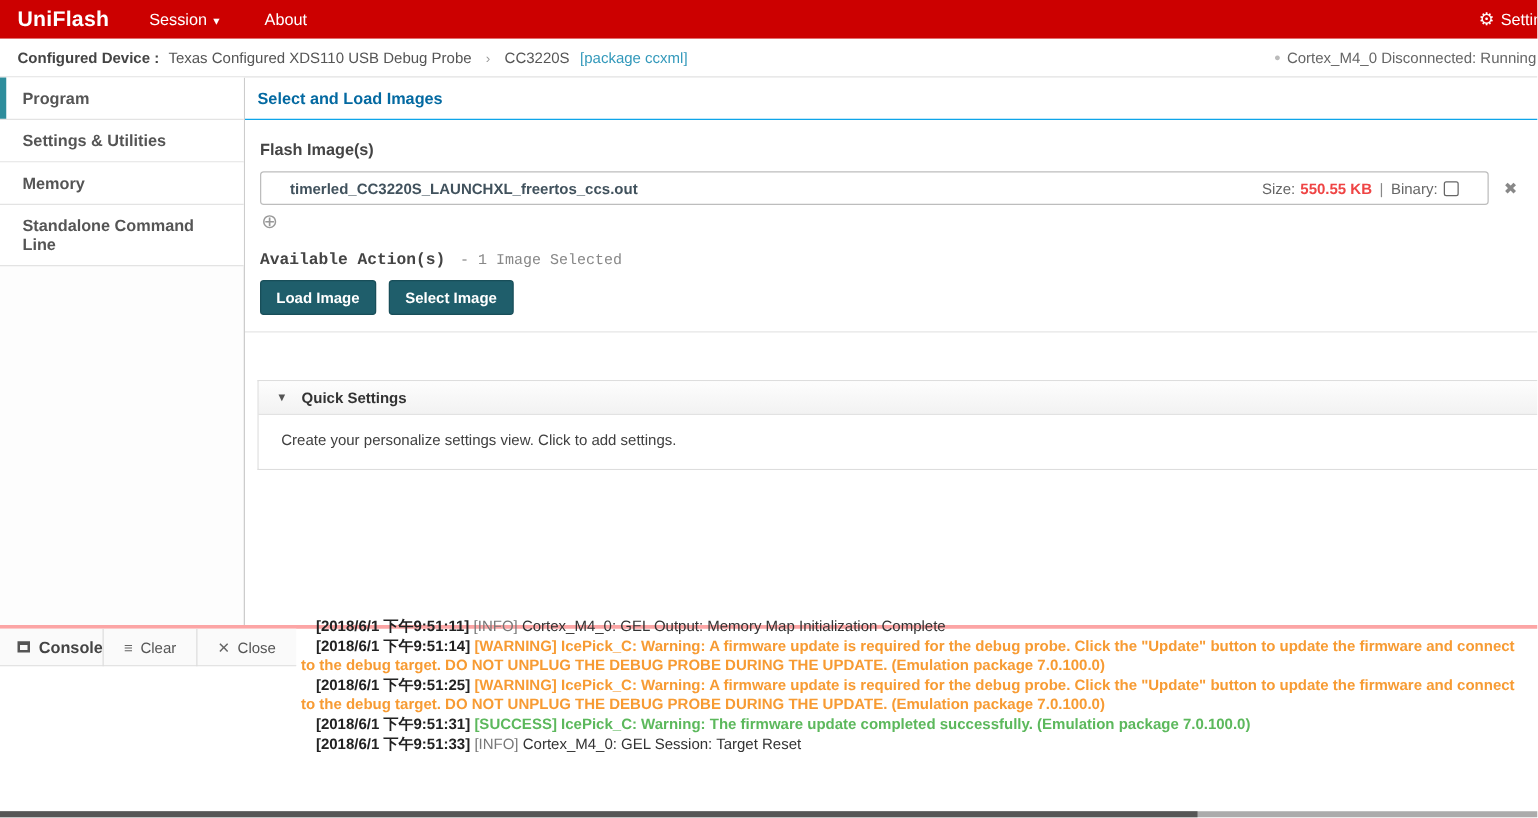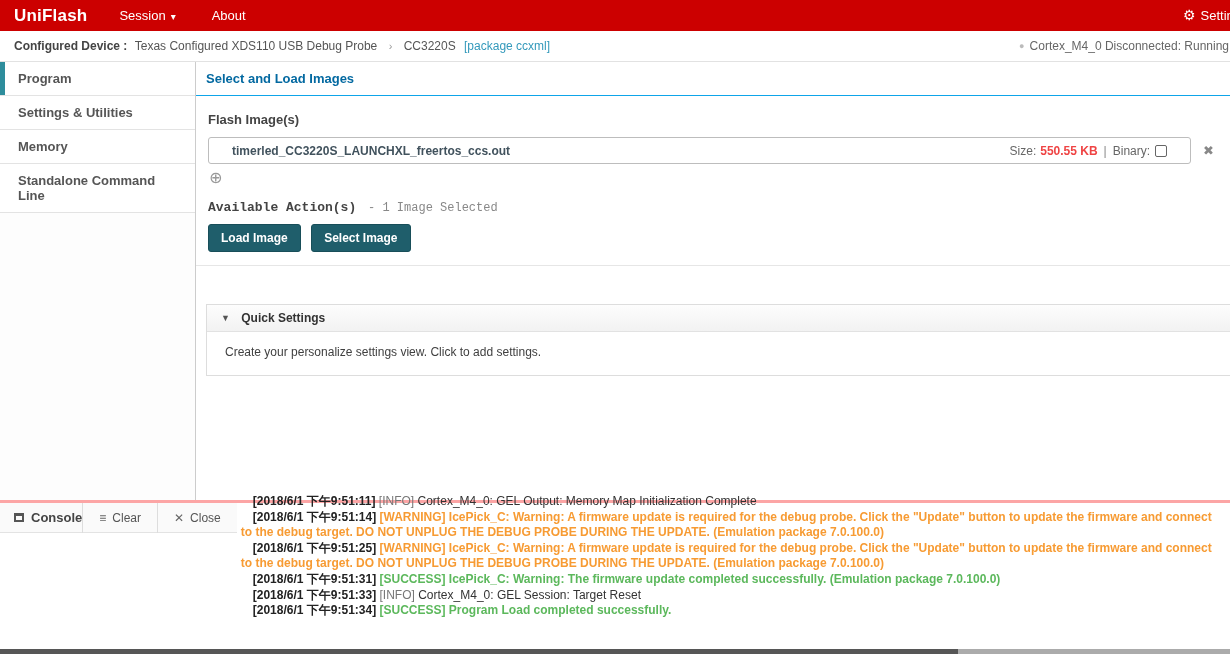--- a/index.html
+++ b/index.html
@@ -168,20 +168,19 @@
         <span class="ic">✕</span>
         <span>Close</span>
       </div>
     </div>
     <div class="console-logs">
       <div class="log-line"><span class="ts">[2018/6/1 下午9:51:11]</span> <span class="tag-info">[INFO]</span> <span class="msg-info">Cortex_M4_0: GEL Output: Memory Map Initialization Complete</span></div>
       <div class="log-line"><span class="ts">[2018/6/1 下午9:51:14]</span> <span class="tag-warn">[WARNING]</span> <span class="msg-warn">IcePick_C: Warning: A firmware update is required for the debug probe. Click the "Update" button to update the firmware and connect to the debug target. DO NOT UNPLUG THE DEBUG PROBE DURING THE UPDATE. (Emulation package 7.0.100.0)</span></div>
       <div class="log-line"><span class="ts">[2018/6/1 下午9:51:25]</span> <span class="tag-warn">[WARNING]</span> <span class="msg-warn">IcePick_C: Warning: A firmware update is required for the debug probe. Click the "Update" button to update the firmware and connect to the debug target. DO NOT UNPLUG THE DEBUG PROBE DURING THE UPDATE. (Emulation package 7.0.100.0)</span></div>
       <div class="log-line"><span class="ts">[2018/6/1 下午9:51:31]</span> <span class="tag-ok">[SUCCESS]</span> <span class="msg-ok">IcePick_C: Warning: The firmware update completed successfully. (Emulation package 7.0.100.0)</span></div>
       <div class="log-line"><span class="ts">[2018/6/1 下午9:51:33]</span> <span class="tag-info">[INFO]</span> <span class="msg-info">Cortex_M4_0: GEL Session: Target Reset</span></div>
-      <div class="log-line"><span class="ts">[2018/6/1 下午9:51:34]</span> <span class="tag-ok">[SUCCESS]</span> <span class="msg-ok">Program Load completed successfully.</span></div>
     </div>
     <div class="hscroll">
       <div class="hscroll-thumb"></div>
     </div>
   </div>
 
 </div>
 
 </body></html>

